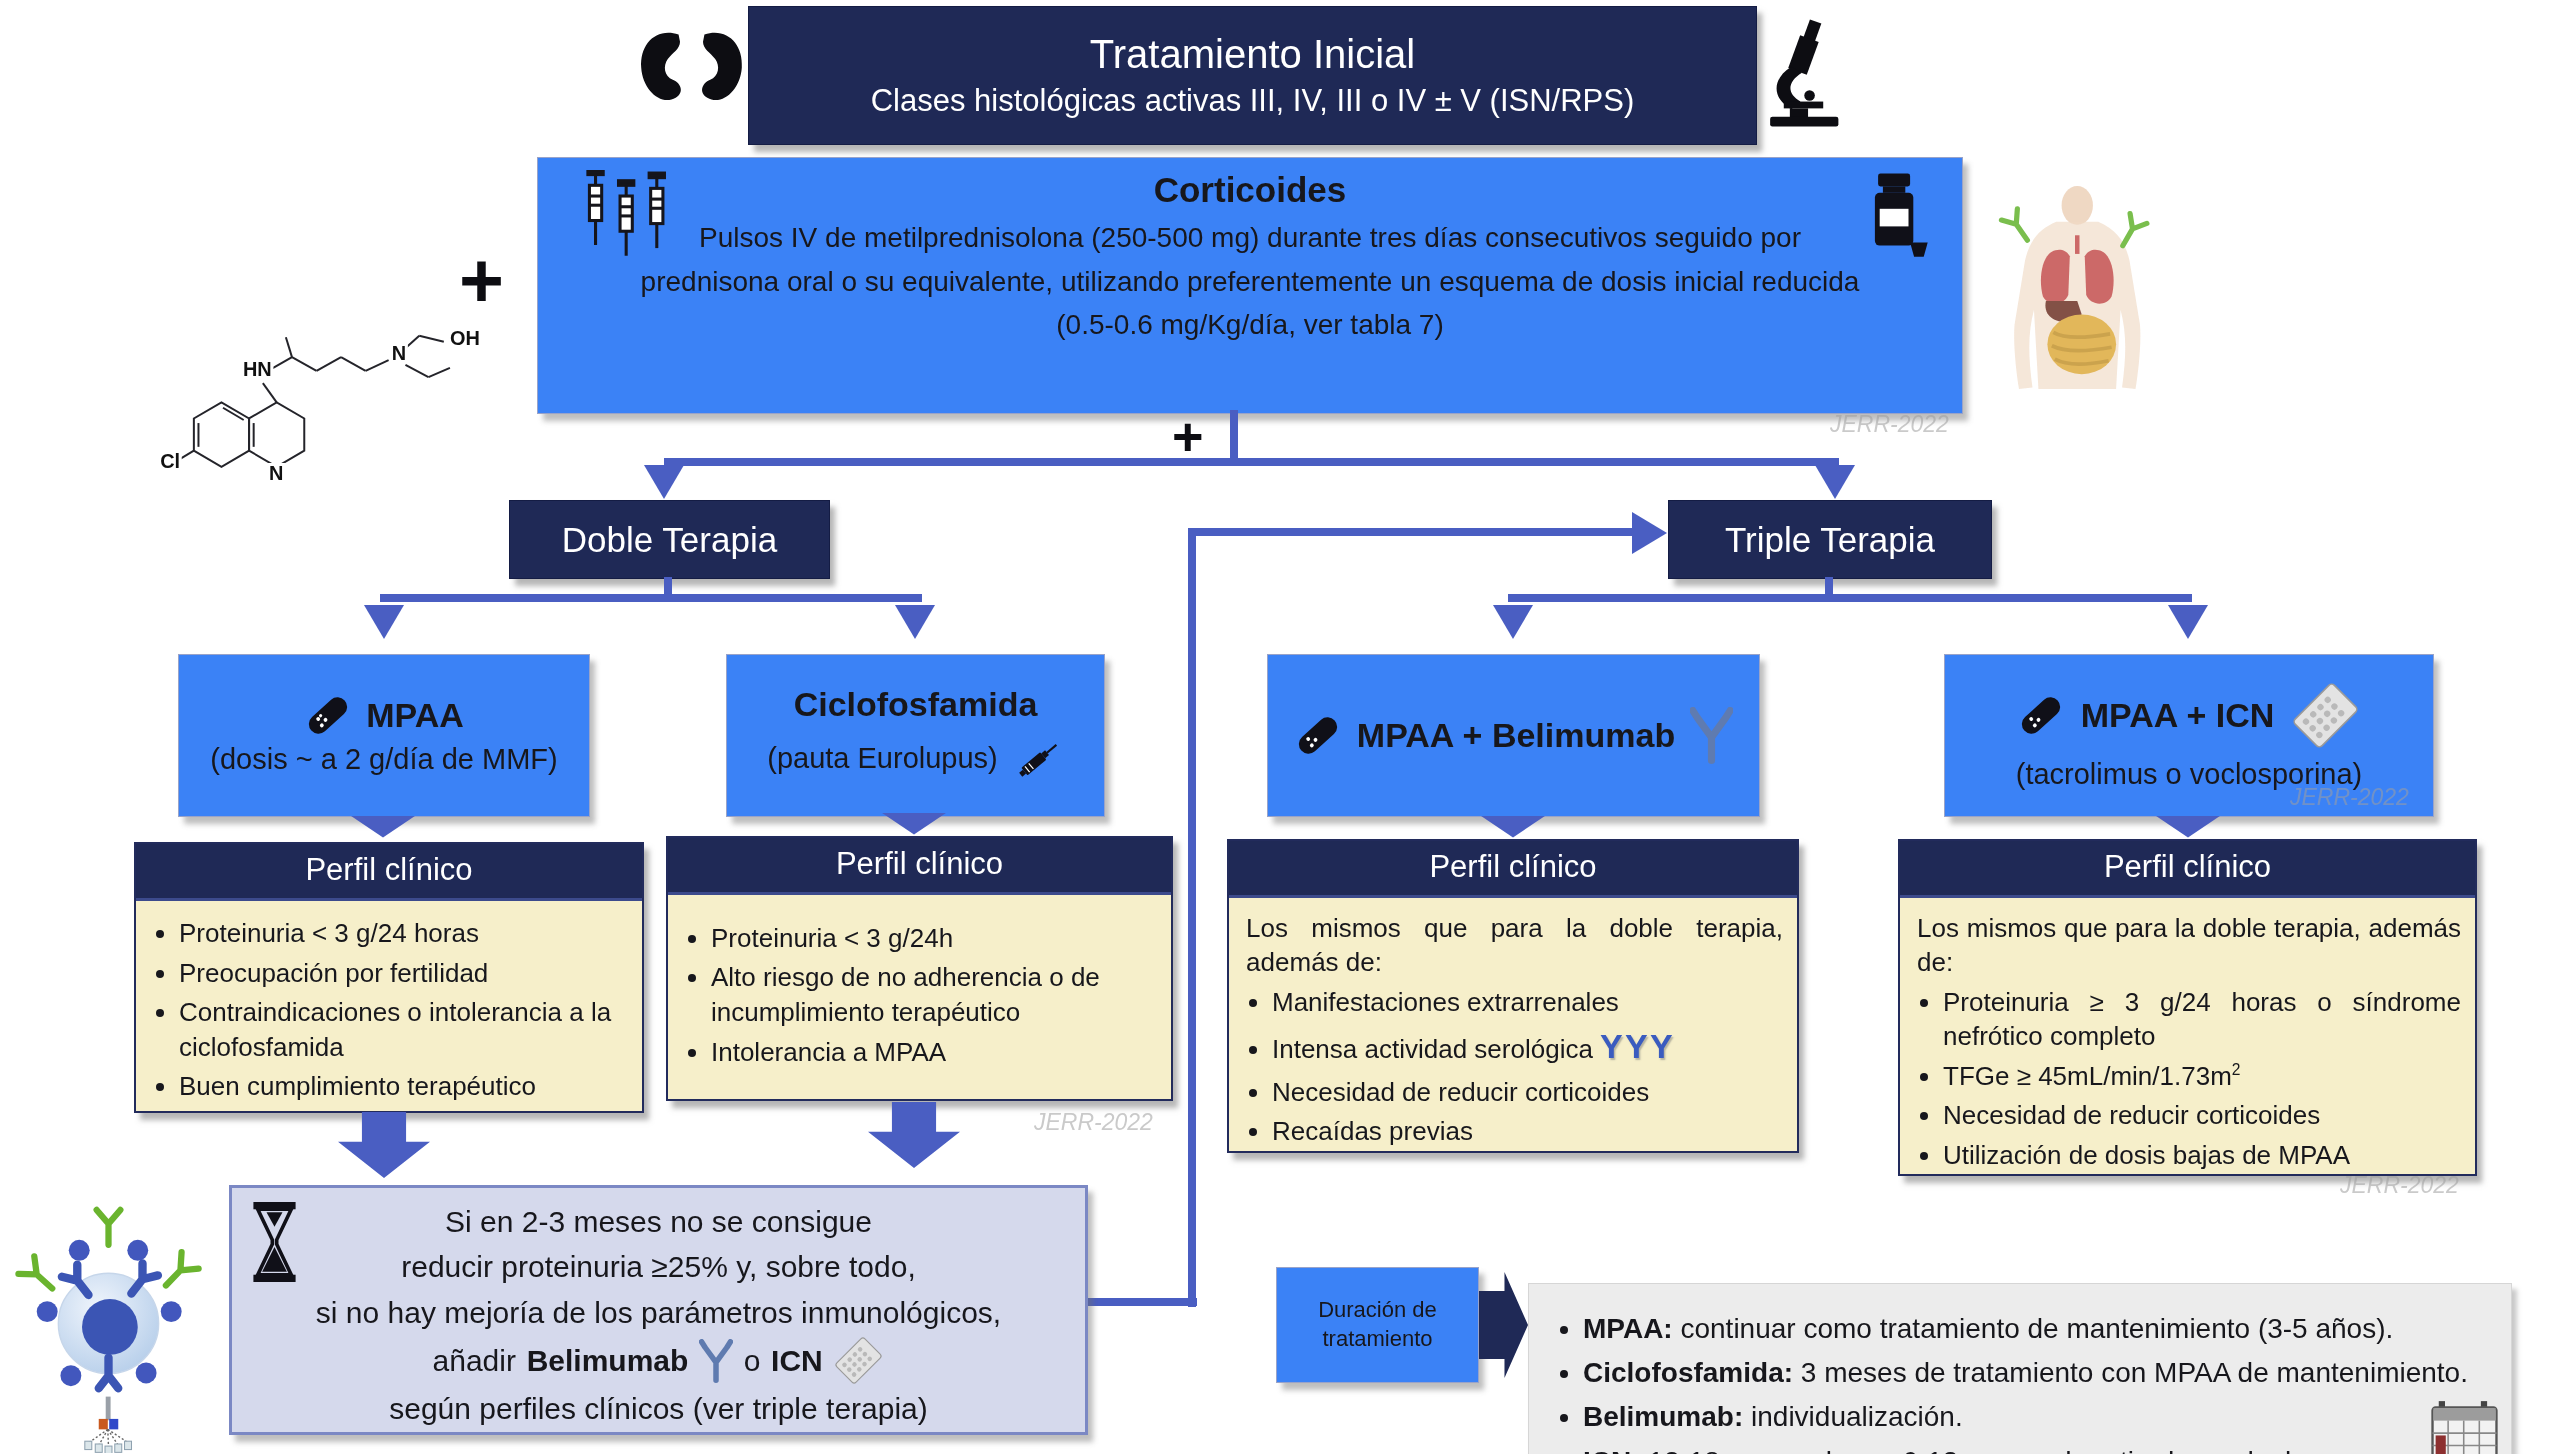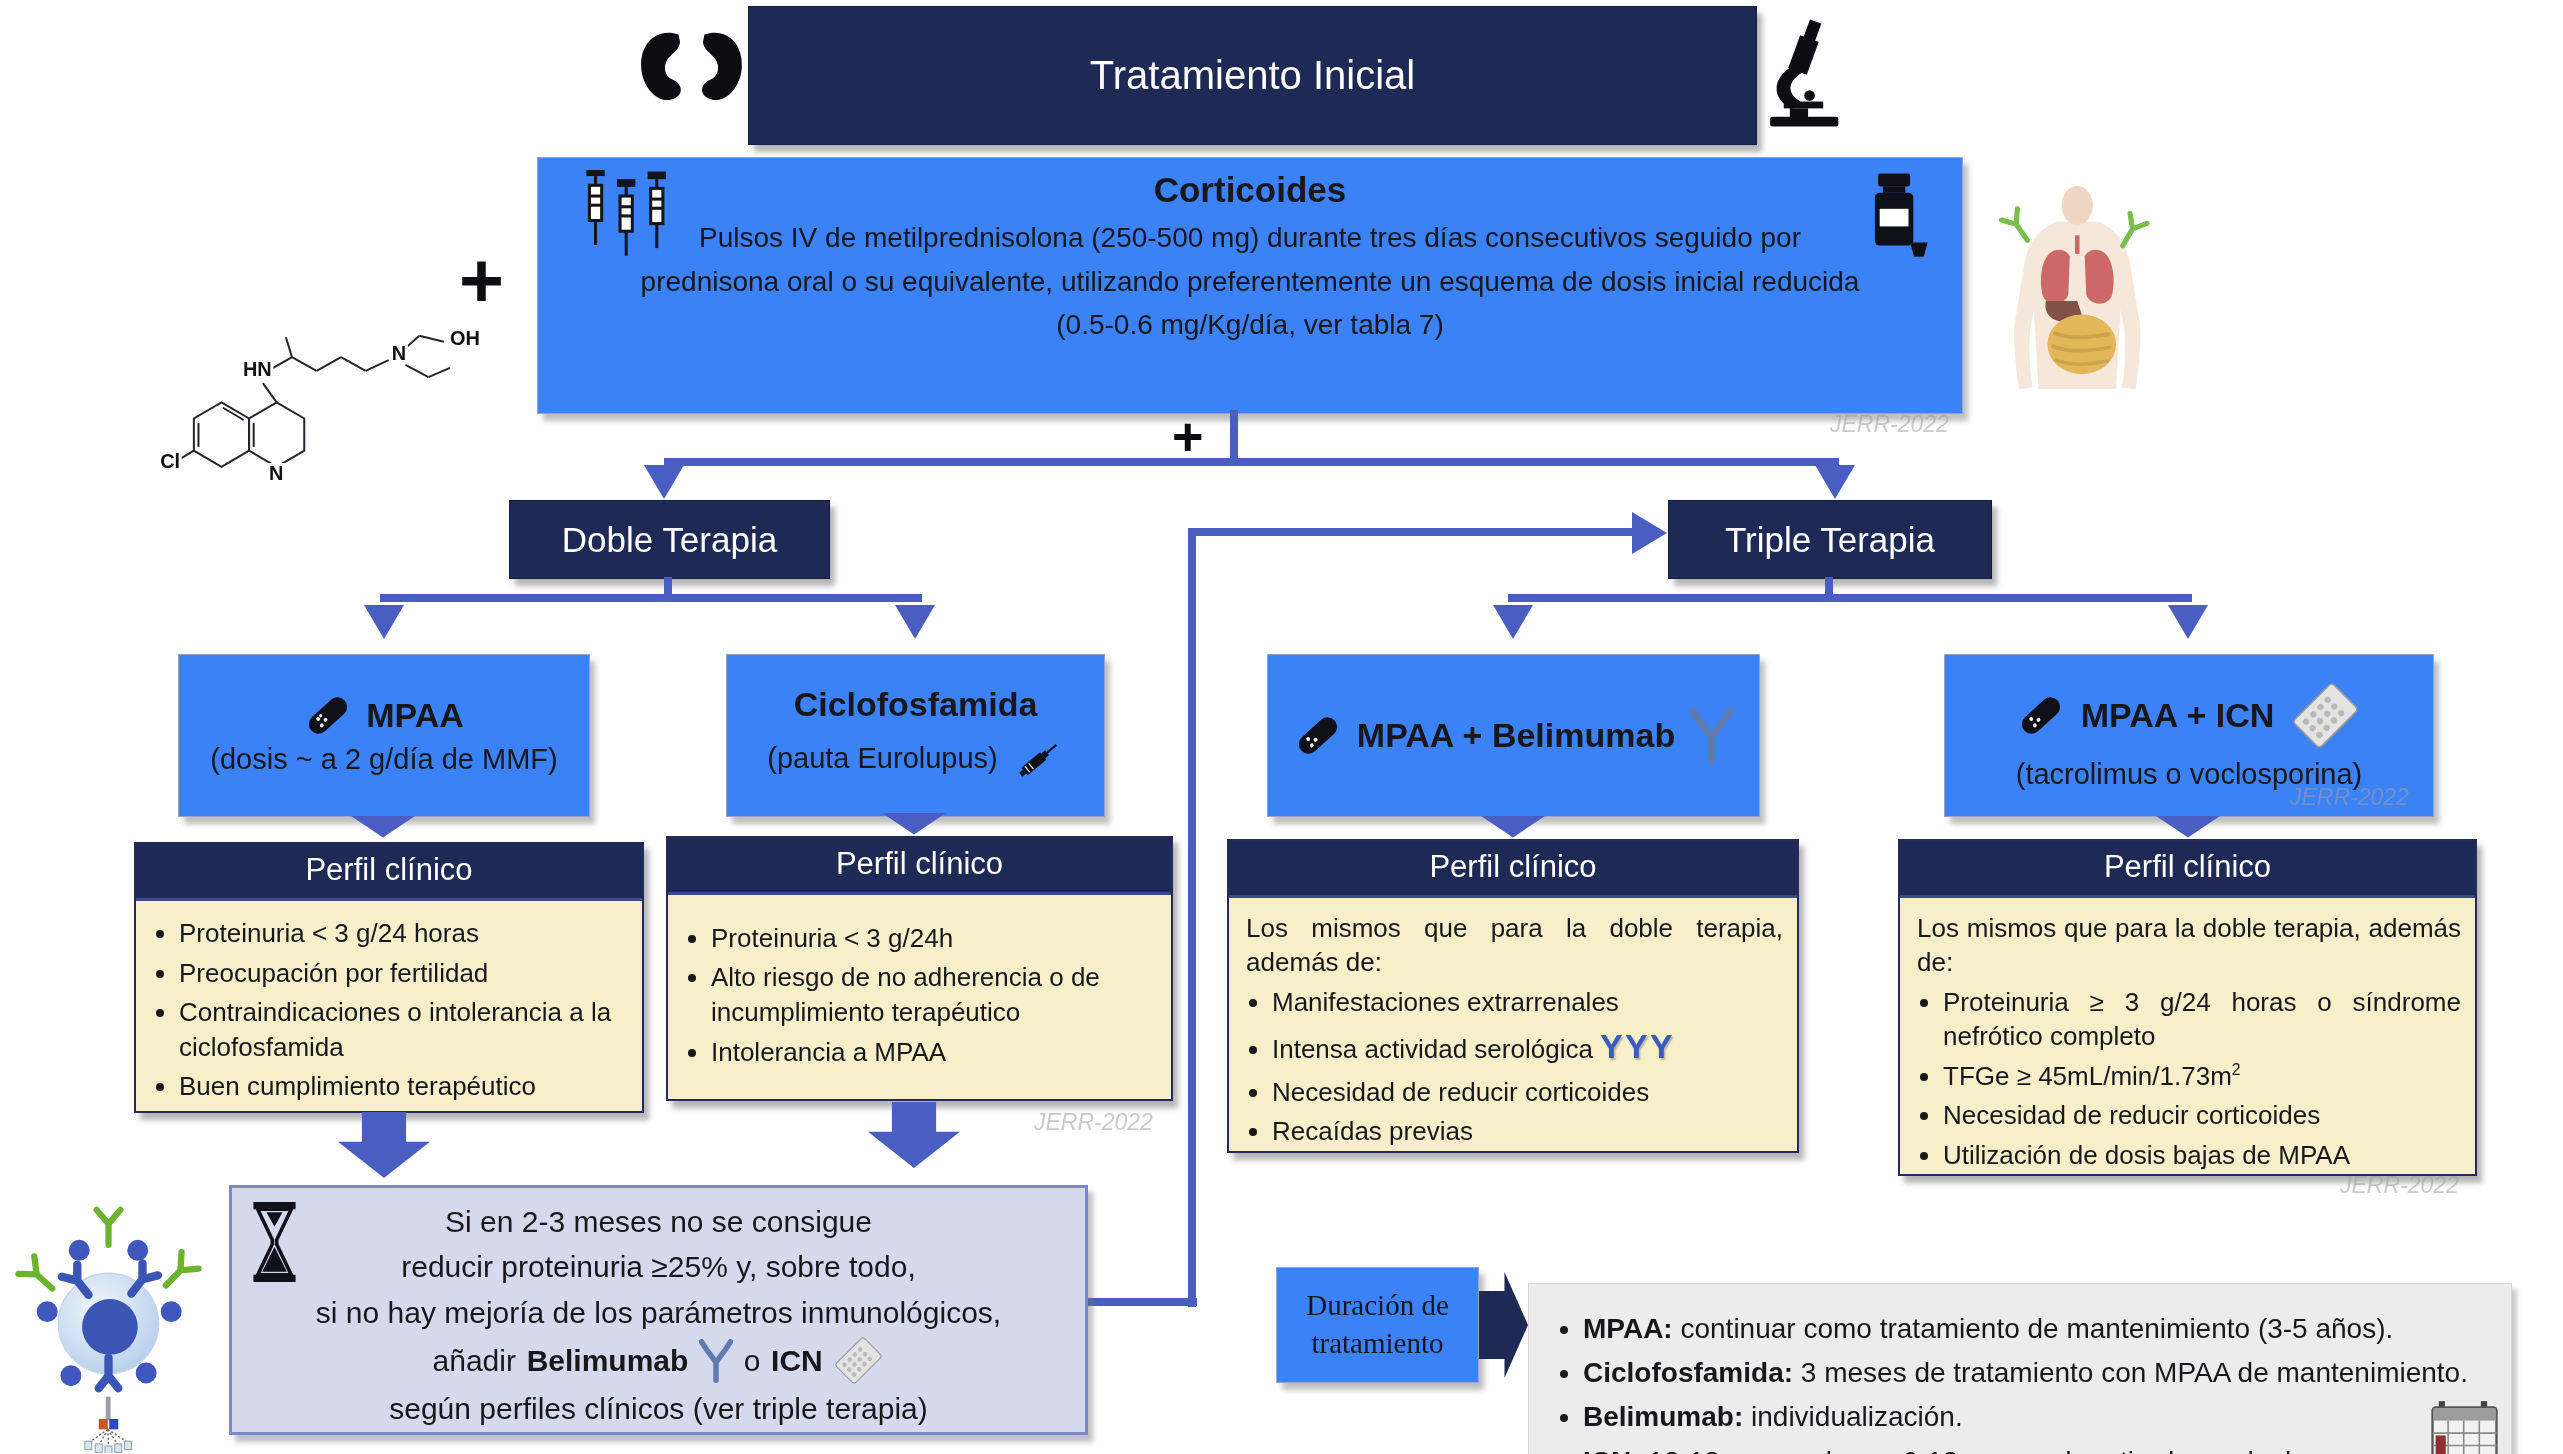--- a/index.html
+++ b/index.html
@@ -41,20 +41,21 @@
 
 <div id="canvas">
 
   <svg class="abs" style="left:634px;top:21.5px;" width="115" height="91" viewBox="0 0 160 120">
     <path d="M62,14 C30,4 8,28 10,60 C12,92 38,114 58,102 C70,95 66,82 54,77 C42,72 40,58 47,48 C54,39 64,34 64,24 Z" fill="#0d0d12"></path>
     <path d="M98,14 C130,4 152,28 150,60 C148,92 122,114 102,102 C90,95 94,82 106,77 C118,72 120,58 113,48 C106,39 96,34 96,24 Z" fill="#0d0d12"></path>
   </svg>
 
   <div class="abs navy-box" style="left:748px;top:6.1px;width:1007px;height:137px;">
     <div style="font-size:40px;">Tratamiento Inicial</div>
+    <div style="font-size:31px;margin-top:6.1px;">Clases histológicas activas III, IV, III o IV ± V (ISN/RPS)</div>
   </div>
 
   <svg class="abs" style="left:1758px;top:15.3px;" width="91" height="117" viewBox="0 0 120 150">
     <g fill="#0d0d12">
       <g transform="rotate(20 62 45)">
         <rect x="54" y="4" width="16" height="26"></rect>
         <rect x="49" y="28" width="26" height="46"></rect>
       </g>
       <path d="M44,66 C18,82 18,108 44,122 L56,112 C38,102 38,86 58,74 Z"></path>
       <circle cx="68" cy="104" r="7"></circle>
@@ -423,21 +424,21 @@
         <rect x="-22" y="64" width="10" height="12"></rect>
           <rect x="-7" y="68" width="10" height="12"></rect>
         <rect x="7" y="71" width="10" height="12"></rect>
           <rect x="21" y="68" width="10" height="12"></rect>
           <rect x="35" y="64" width="10" height="12"></rect>
       </g>
     </g>
   </svg>
 
   <div class="abs lav-box flexc" style="left:1276px;top:1267px;width:201px;height:114px;">
-    <div style="font-size:29px;line-height:1.3;padding:0 10.7px;font-family:Liberation Serif, serif;">Duración de tratamiento</div>
+    <div style="font-size:22px;line-height:1.3;padding:0 10.7px;">Duración de tratamiento</div>
   </div>
   <div class="abs" style="left:1479px;top:1272px;width:49px;height:106px;background:#1f2956;clip-path:polygon(0 18%,52% 18%,52% 0,100% 50%,52% 100%,52% 82%,0 82%);"></div>
 
   <div class="graybox" style="left:1528px;top:1283px;width:984px;height:216px;box-sizing:border-box;">
     <ul>
       <li><b>MPAA:</b><span> continuar como tratamiento de mantenimiento (3-5 años).</span></li>
       <li><b>Ciclofosfamida:</b><span> 3 meses de tratamiento con MPAA de mantenimiento.</span></li>
       <li><b>Belimumab:</b><span> individualización.</span></li>
       <li><b>ICN:</b><span> 12-18 meses, luego 6-12 meses de retirada gradual.</span></li>
     </ul>

